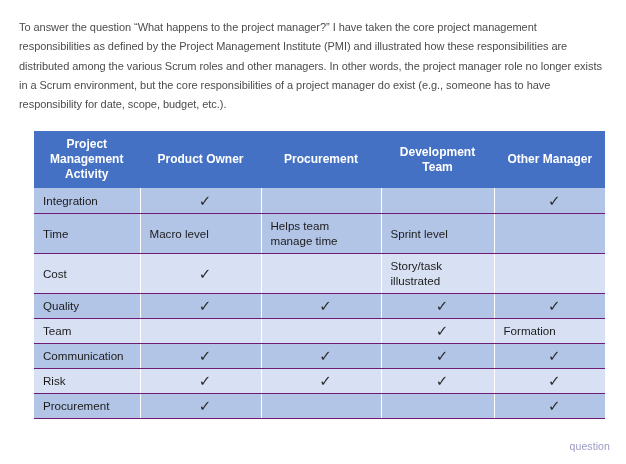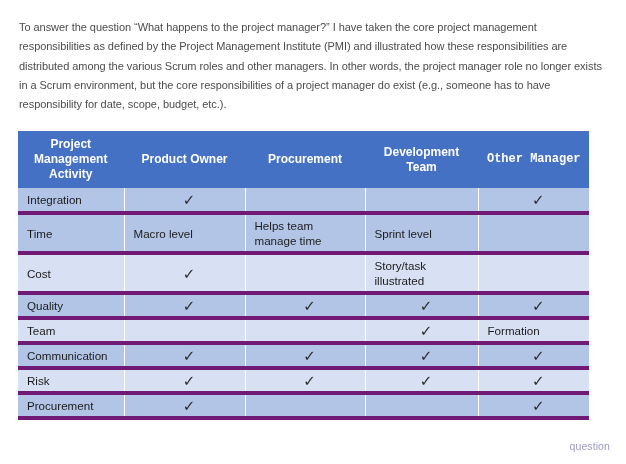--- a/index.html
+++ b/index.html
@@ -31,21 +31,21 @@
     color: #4c4c4c;
     font-size: 11px;
     line-height: 19.3px;
     letter-spacing: -0.05px;
     text-align: left;
   }
 
   
   .matrix {
     position: absolute;
-    left: 18px;
+    left: 34px;
     top: 131px;
     width: 571px;
     border-collapse: collapse;
     table-layout: fixed;
     font-size: 11.6px;
   }
 
   .matrix col.c-activity { width: 106px; }
   .matrix col.c-po       { width: 121px; }
   .matrix col.c-sm       { width: 120px; }
@@ -58,25 +58,25 @@
     font-weight: bold;
     font-size: 12px;
     line-height: 15px;
     text-align: center;
     vertical-align: middle;
     padding: 6px 4px;
     height: 54px;
     box-sizing: border-box;
     border-right: 1px solid #4471c4;
   }
-  .matrix thead th:last-child { border-right: none; font-family: Liberation Mono, monospace; }
+  .matrix thead th:last-child { border-right: none; }
 
   .matrix tbody td {
     border-right: 1px solid #ffffff;
-    border-bottom: 4px solid #701a75;
+    border-bottom: 1px solid #701a75;
     vertical-align: middle;
     color: #1b1b1b;
     font-size: 11.6px;
     line-height: 15px;
     padding: 0 0 0 9px;
     height: 25px;
     box-sizing: border-box;
   }
   .matrix tbody td:last-child { border-right: none; }
 

